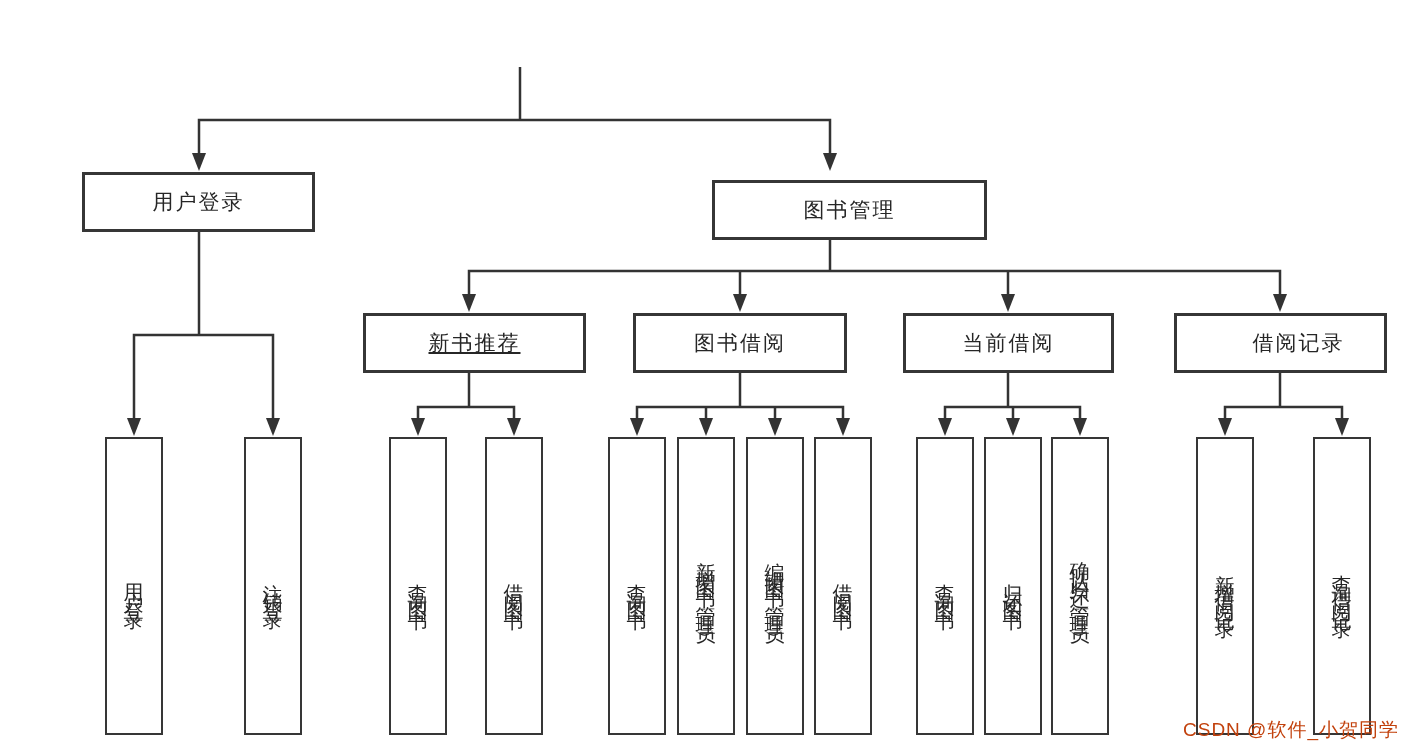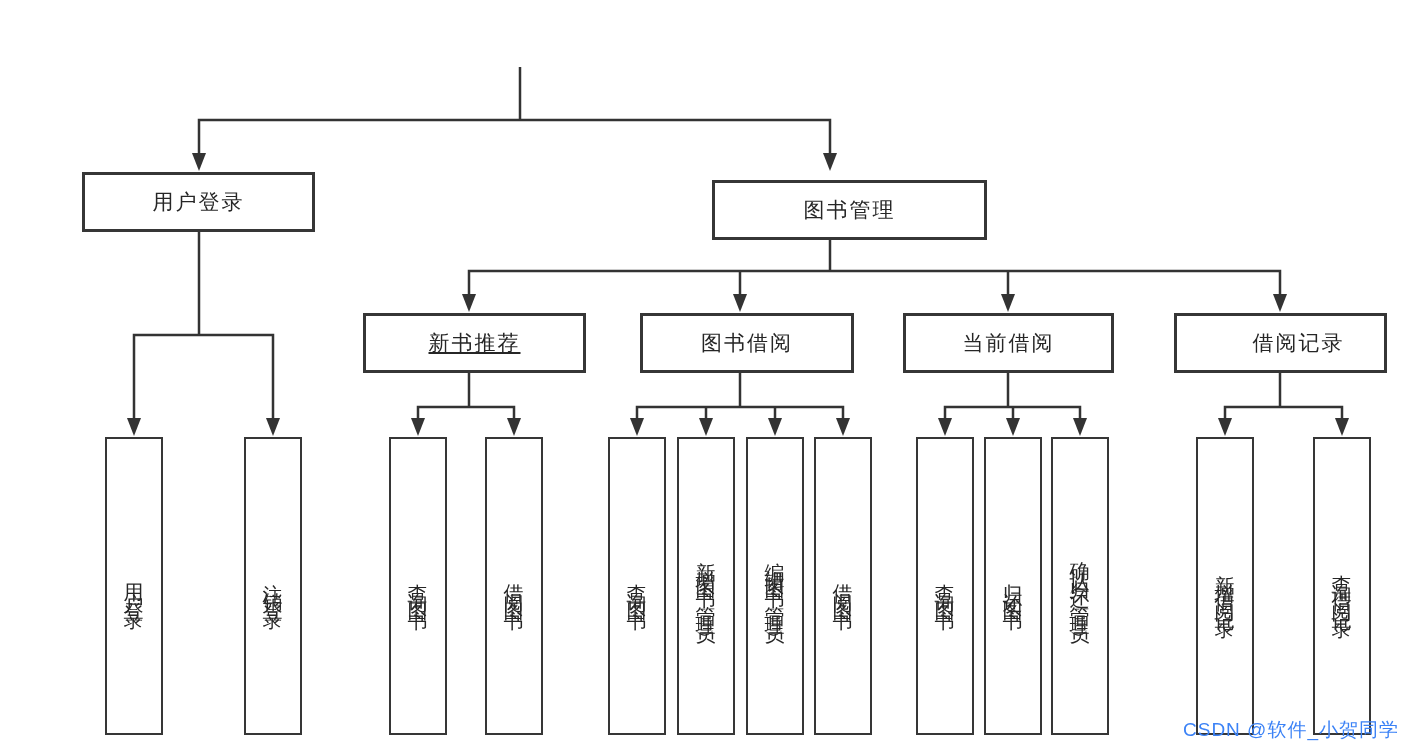--- a/index.html
+++ b/index.html
@@ -42,21 +42,21 @@
     letter-spacing: 9px;
     white-space: normal;
     line-height: 1;
     padding: 6px 0;
   }
   #watermark {
     position: absolute;
     left: 1183px;
     top: 717px;
     font-size: 19px;
-    color: #3b82f6;
+    color: #c2410c;
     letter-spacing: 1px;
     white-space: nowrap;
   }
 </style>
 </head>
 <body>
 
 <div id="stage">
 
   <svg id="wires" viewBox="0 0 1405 747" xmlns="http://www.w3.org/2000/svg">
@@ -123,21 +123,21 @@
       <path d="M1218 418 L1232 418 L1225 436 Z"></path>
       <path d="M1335 418 L1349 418 L1342 436 Z"></path>
     </g>
   </svg>
 
 
   <div class="node" style="left:82px; top:172px; width:233px; height:60px;">用户登录</div>
   <div class="node" style="left:712px; top:180px; width:275px; height:60px;">图书管理</div>
 
   <div class="node" style="left:363px; top:313px; width:223px; height:60px;text-decoration:underline;">新书推荐</div>
-  <div class="node" style="left:633px; top:313px; width:214px; height:60px;margin-left:7px;">图书借阅</div>
+  <div class="node" style="left:633px; top:313px; width:214px; height:60px;">图书借阅</div>
   <div class="node" style="left:903px; top:313px; width:211px; height:60px;">当前借阅</div>
   <div class="node" style="left:1174px; top:313px; width:213px; height:60px;padding-left:36px;">借阅记录</div>
 
   <div class="node vnode" style="left:105px; top:437px; width:58px; height:298px;">用户登录</div>
   <div class="node vnode" style="left:244px; top:437px; width:58px; height:298px;">注销登录</div>
 
   <div class="node vnode" style="left:389px; top:437px; width:58px; height:298px;">查询图书</div>
   <div class="node vnode" style="left:485px; top:437px; width:58px; height:298px;">借阅图书</div>
 
   <div class="node vnode" style="left:608px; top:437px; width:58px; height:298px;">查询图书</div>

